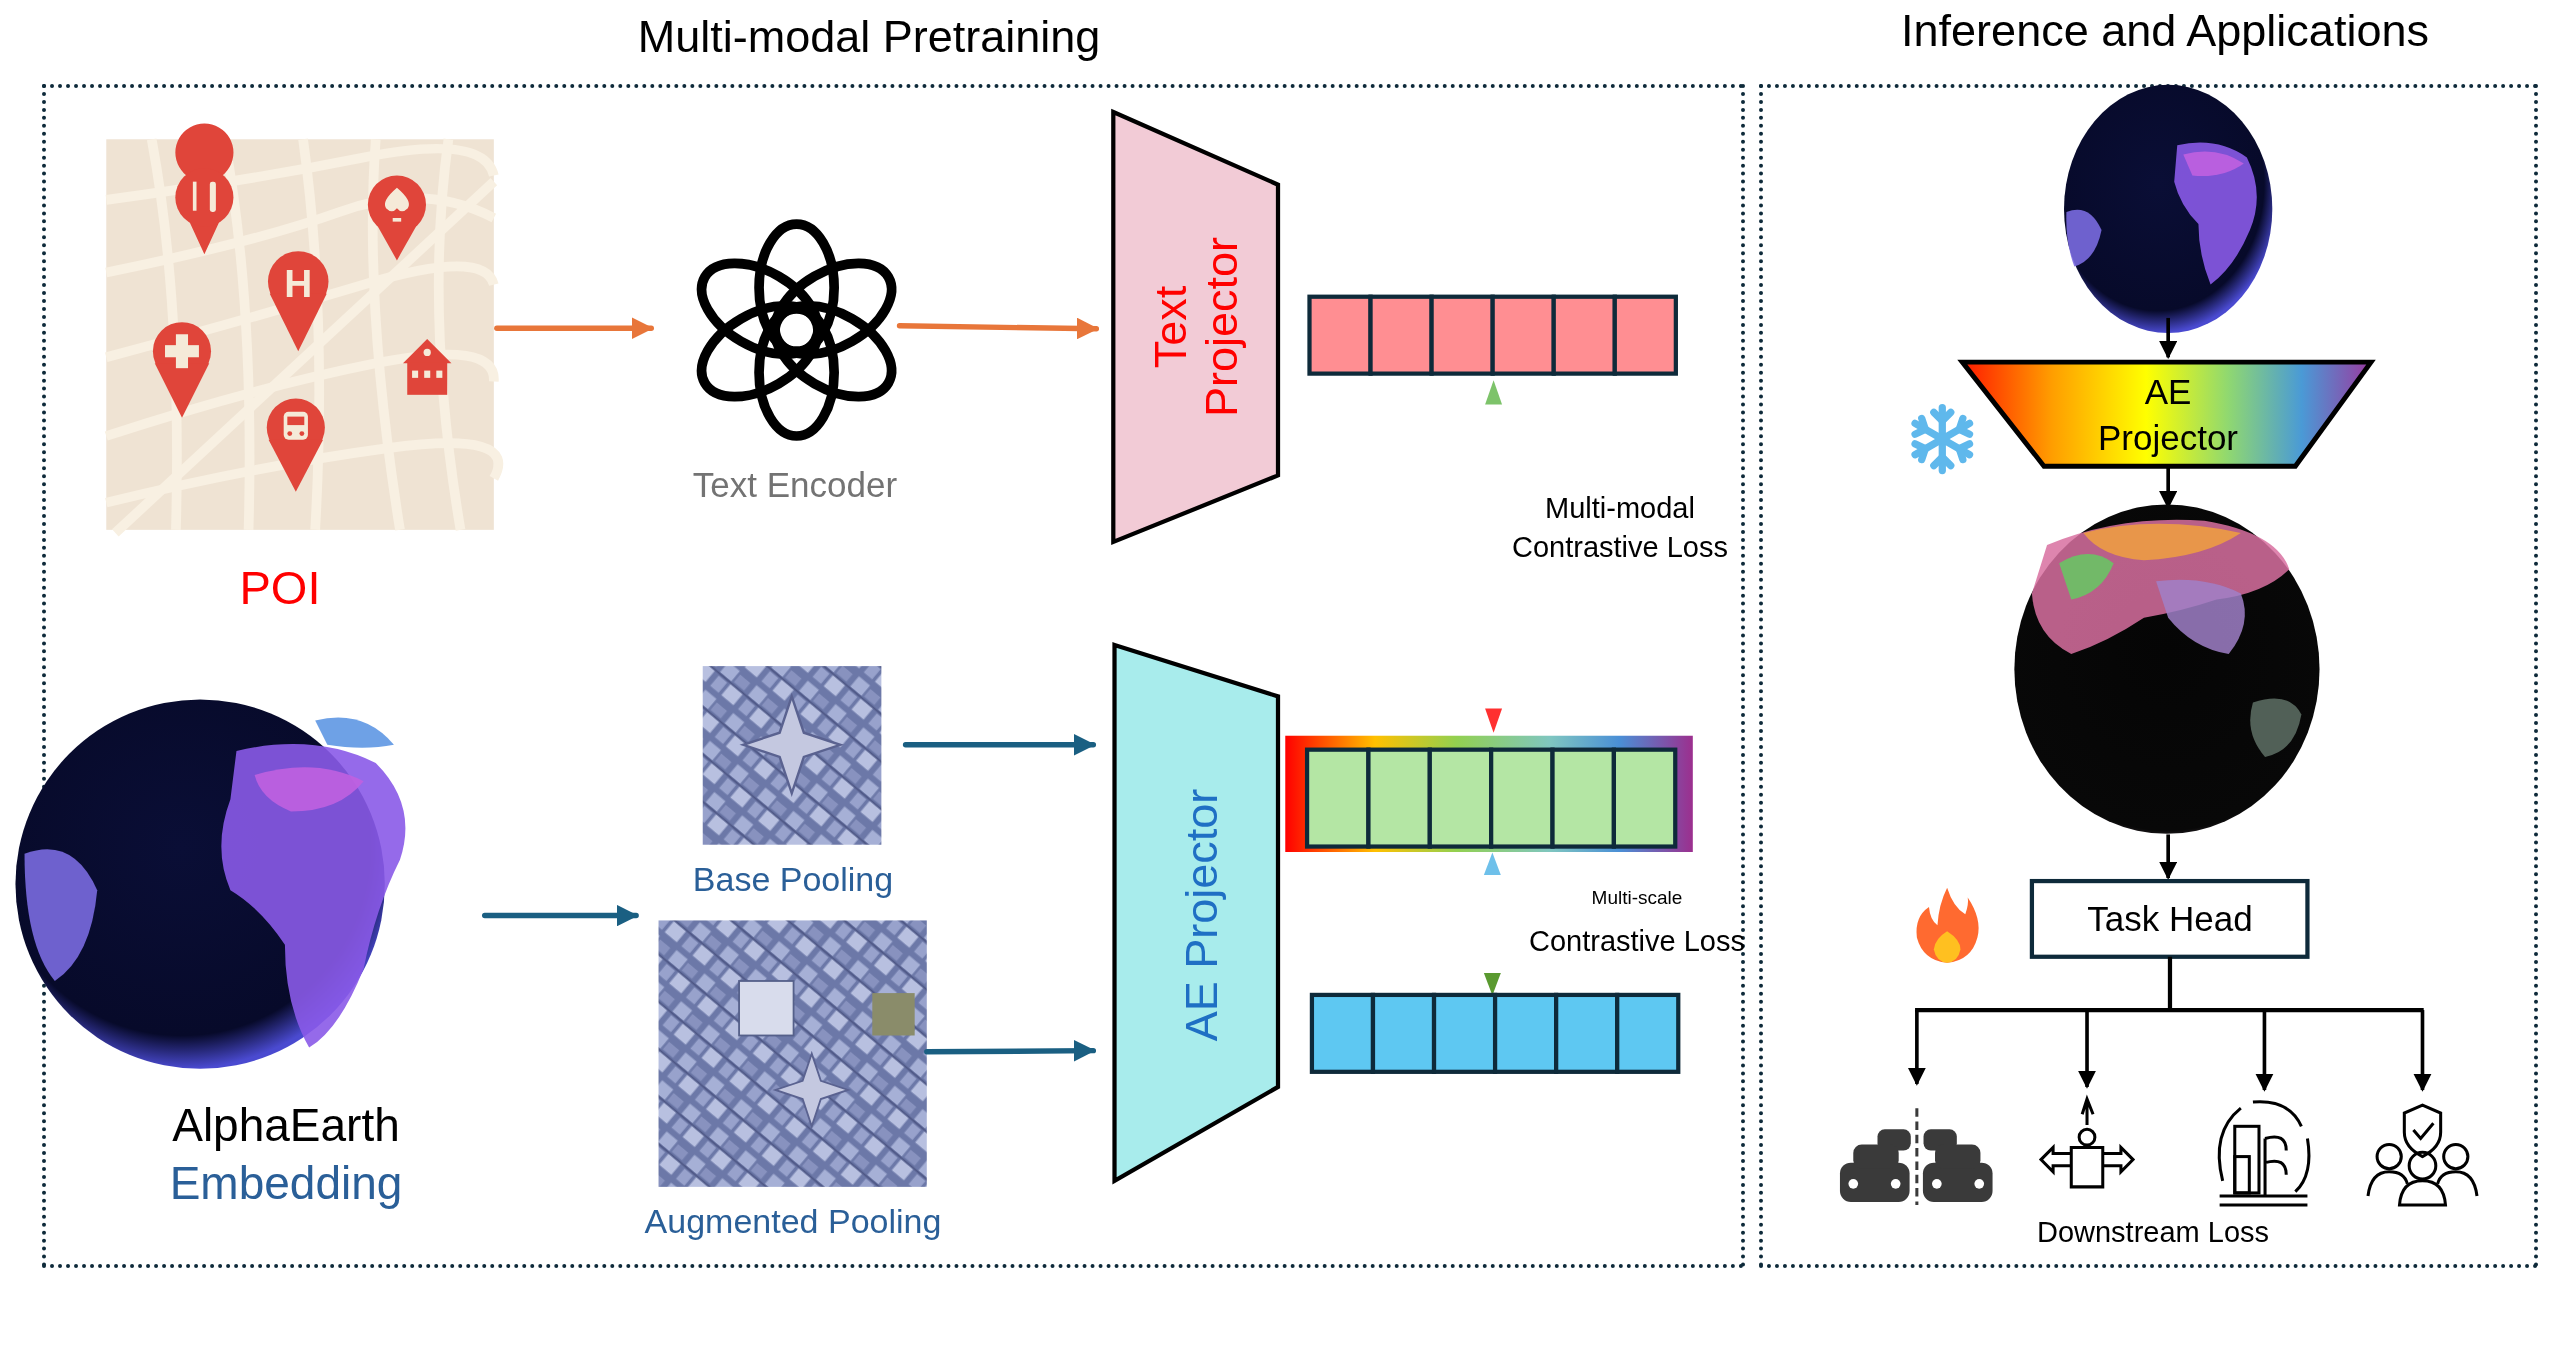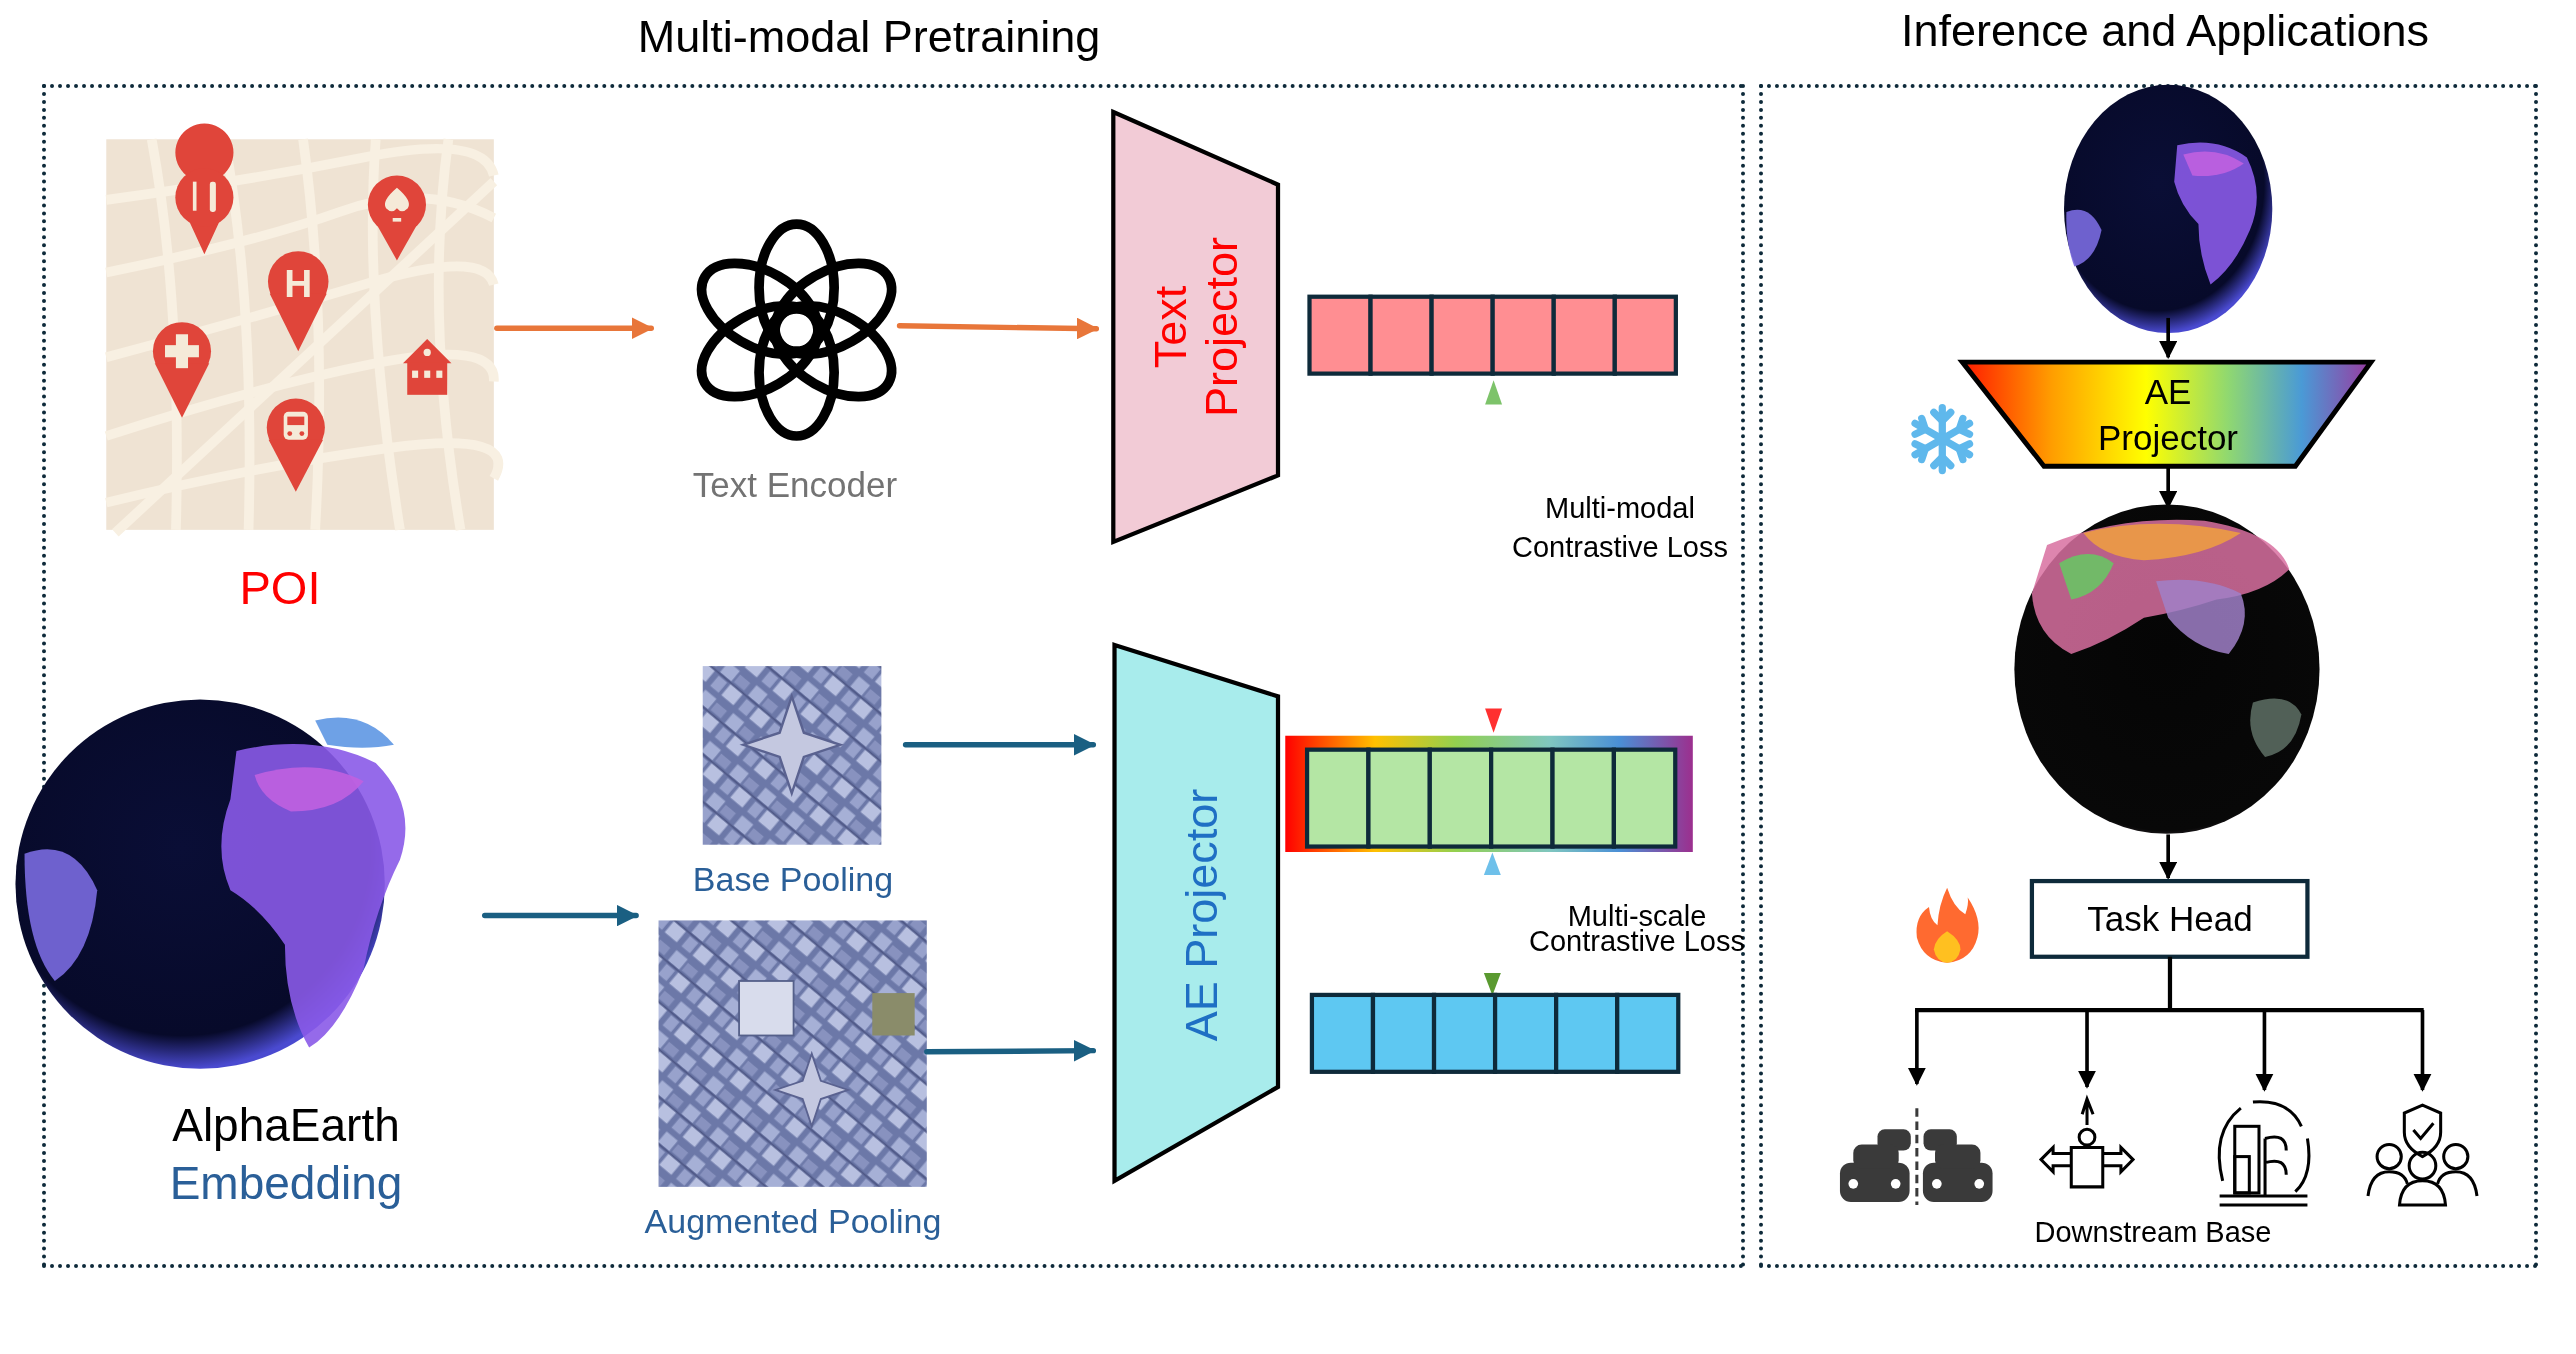--- a/index.html
+++ b/index.html
@@ -220,21 +220,21 @@
 
   <div class="abs" style="left:1196px; top:327px; transform:translate(-50%,-50%) rotate(-90deg); text-align:center; color:#ff0000; font-size:45px; line-height:51px; white-space:nowrap;">
     <div>Text</div>
     <div>Projector</div>
   </div>
 
   <div class="abs" style="left:1202px; top:915px; transform:translate(-50%,-50%) rotate(-90deg); color:#1f6fc4; font-size:45px; white-space:nowrap;">AE Projector</div>
 
   <div class="abs label" style="left:1620px; top:492px; font-size:29px; color:#000;">Multi-modal</div>
   <div class="abs label" style="left:1620px; top:531px; font-size:29px; color:#000;">Contrastive Loss</div>
-  <div class="abs label" style="left:1637px; top:887px; font-size:29px; color:#000;margin-top:13px;">Multi-scale</div>
+  <div class="abs label" style="left:1637px; top:887px; font-size:19px; color:#000;">Multi-scale</div>
   <div class="abs label" style="left:1637px; top:925px; font-size:29px; color:#000;">Contrastive Loss</div>
 
   <div class="abs label" style="left:793px; top:860px; font-size:34px; color:#2a5f98;">Base Pooling</div>
   <div class="abs label" style="left:793px; top:1202px; font-size:34px; color:#2a5f98;">Augmented Pooling</div>
 
   <div class="abs label" style="left:286px; top:1098px; font-size:46px; color:#000000;">AlphaEarth</div>
   <div class="abs label" style="left:286px; top:1156px; font-size:46px; color:#2a5f98;">Embedding</div>
 
   <svg class="full" width="2576" height="1354" viewBox="0 0 4253 2236">
     <defs>
@@ -348,16 +348,16 @@
       <circle cx="4000" cy="1925" r="22"></circle>
       <path d="M3910,1975 Q3915,1935 3945,1935 Q3970,1935 3975,1955"></path>
       <path d="M4090,1975 Q4085,1935 4055,1935 Q4030,1935 4025,1955"></path>
       <path d="M3962,1990 Q3965,1950 4000,1950 Q4035,1950 4038,1990 z"></path>
     </g>
   </svg>
 
   <div class="abs label" style="left:2168px; top:372px; font-size:35px; color:#000;">AE</div>
   <div class="abs label" style="left:2168px; top:418px; font-size:35px; color:#000;">Projector</div>
   <div class="abs label" style="left:2170px; top:899px; font-size:35px; color:#000;">Task Head</div>
-  <div class="abs label" style="left:2153px; top:1216px; font-size:29px; color:#000;">Downstream Base</div>
+  <div class="abs label" style="left:2153px; top:1216px; font-size:29px; color:#000;">Downstream Loss</div>
 
 </div>
 
 
 </body></html>

